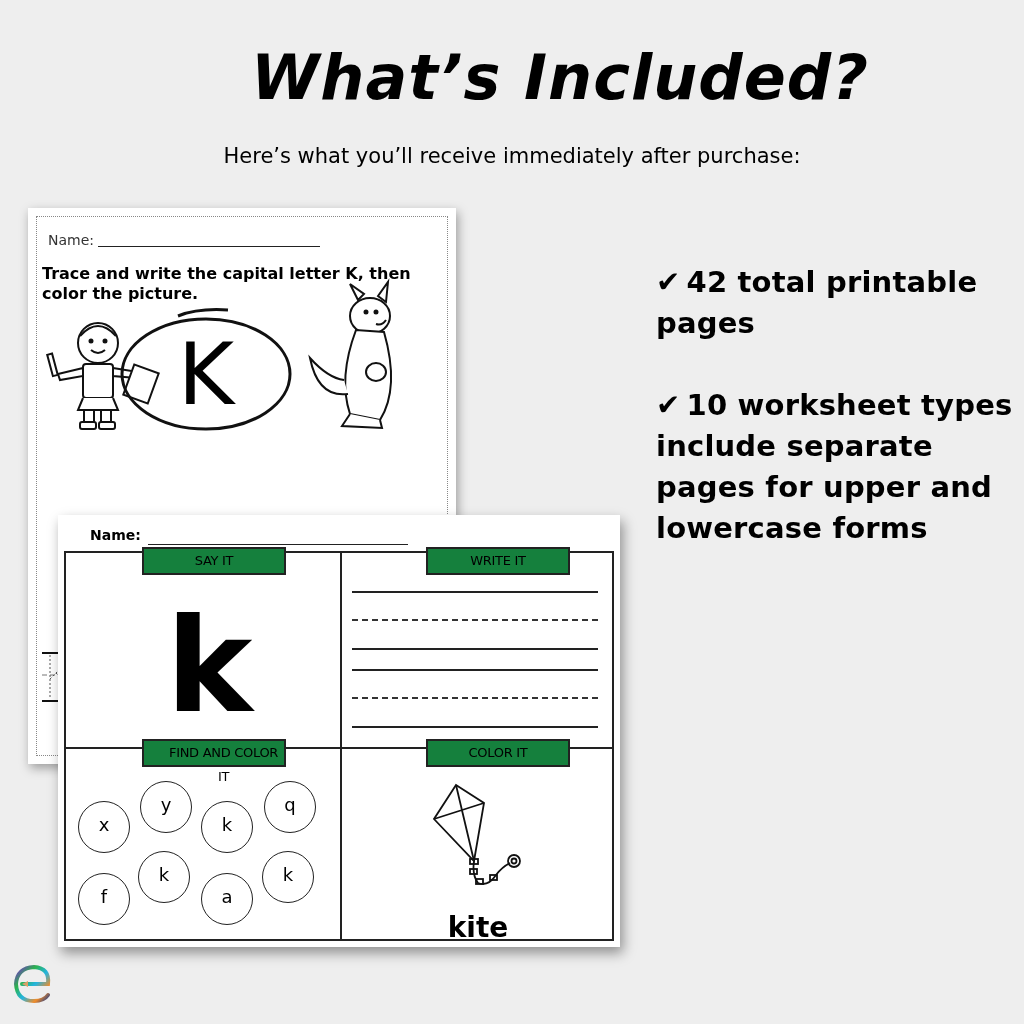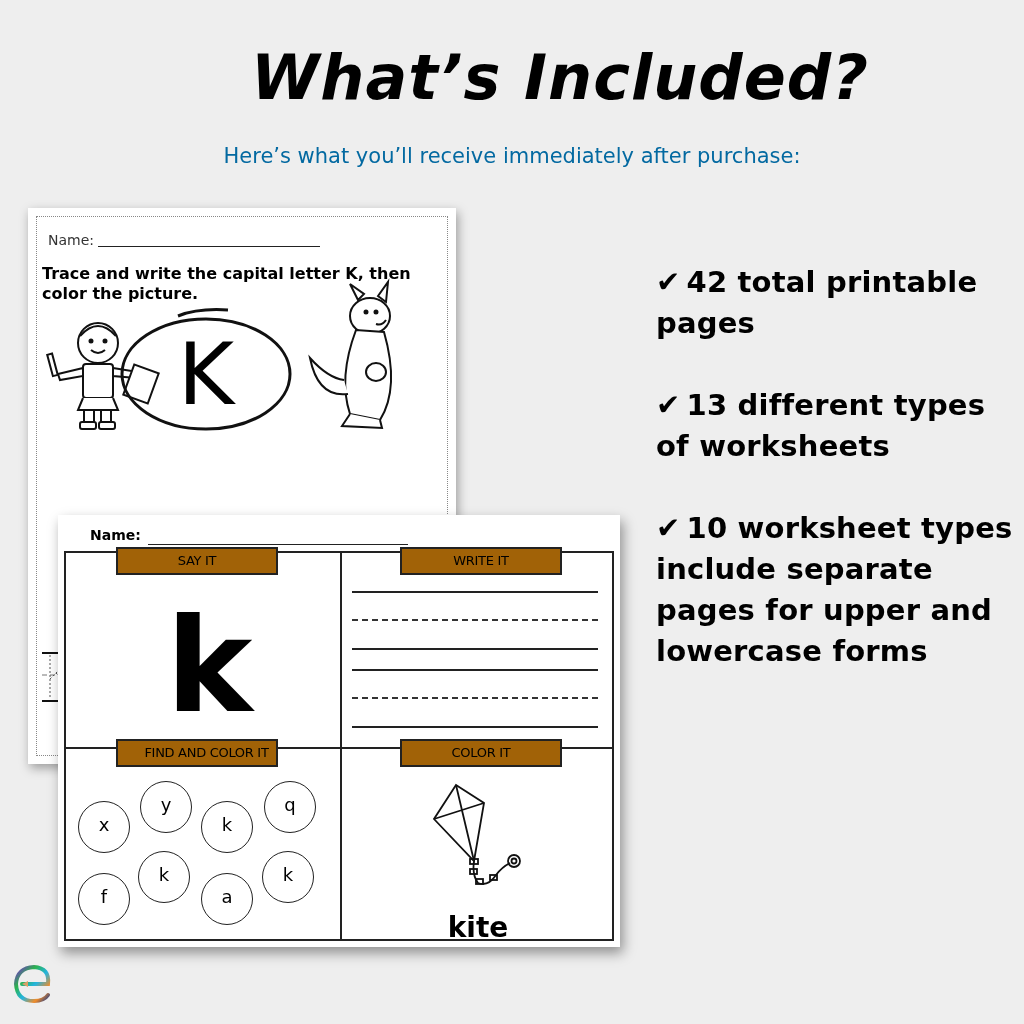--- a/index.html
+++ b/index.html
@@ -9,21 +9,21 @@
     font-family: "DejaVu Sans", sans-serif;
     color: #000;
   }
   .title {
     position: absolute; left: 0; top: 38px; width: 1024px; text-align: center;
     font-family: "DejaVu Sans", sans-serif; font-weight: 700; font-style: italic;
     font-size: 62px; letter-spacing: 1px; line-height: 80px; padding-left: 48px;
   }
   .subtitle {
     position: absolute; left: 0; top: 144px; width: 1024px; text-align: center;
-    font-family: "DejaVu Sans", sans-serif; font-size: 21px; color: #0369a1;
+    font-family: "DejaVu Sans", sans-serif; font-size: 21px; color: #000000;
   }
 
   
   .sheet-back {
     position: absolute; left: 28px; top: 208px; width: 428px; height: 556px;
     background: #fff; box-shadow: 2px 4px 10px rgba(0,0,0,0.35);
   }
   .sheet-back .dotted-border {
     position: absolute; left: 8px; top: 8px; right: 8px; bottom: 8px;
     border: 1px dotted #888;
@@ -56,24 +56,24 @@
   .front-name-line {
     position: absolute; left: 90px; top: 29px; width: 260px; border-bottom: 1.5px solid #222;
   }
   .grid {
     position: absolute; left: 6px; top: 36px; width: 550px; height: 390px;
     border: 2px solid #222; box-sizing: border-box;
   }
   .vline { position: absolute; left: 274px; top: 0; bottom: 0; border-left: 2px solid #222; }
   .hline { position: absolute; left: 0; right: 0; top: 194px; border-top: 2px solid #222; }
   .label-box {
-    position: absolute; width: 162px; height: 28px; background: #a16207;
+    position: absolute; width: 144px; height: 28px; background: #15803d;
     border: 2px solid #222; box-sizing: border-box;
     text-align: center; font-size: 13px; line-height: 24px;
-    font-family: "DejaVu Sans", sans-serif; letter-spacing: -0.3px;
+    font-family: "DejaVu Sans", sans-serif; letter-spacing: -0.3px; margin-left: 26px;
   }
   .big-k {
     position: absolute; left: 100px; top: 38px; font-size: 130px; font-weight: 700;
     font-family: "DejaVu Sans", sans-serif; line-height: 150px;
   }
   .write-line { position: absolute; left: 286px; width: 246px; }
   .write-line.solid { border-top: 2px solid #222; }
   .write-line.dashed { border-top: 2px dashed #333; }
   .circle {
     position: absolute; width: 52px; height: 52px; border: 1.5px solid #222; border-radius: 50%;
@@ -207,23 +207,20 @@
     </svg>
     <div class="kite-word" style="left:274px; top:358px;">kite</div>
   </div>
 </div>
 
 <div class="features">
   <div class="feature">
     <span class="check">✔</span><span>42 total printable pages</span>
   </div>
   <div class="feature">
-    <span class="check">✔</span><span>13 different types of worksheets</span>
-  </div>
-  <div class="feature">
     <span class="check">✔</span><span>10 worksheet types include separate pages for upper and lowercase forms</span>
   </div>
 </div>
 
 <svg class="logo" viewBox="0 0 46 46">
   <defs>
     <linearGradient id="lg" x1="0" y1="0" x2="1" y2="1">
       <stop offset="0" stop-color="#7b2ad1"></stop>
       <stop offset="0.3" stop-color="#2bb24c"></stop>
       <stop offset="0.55" stop-color="#22b5e0"></stop>

